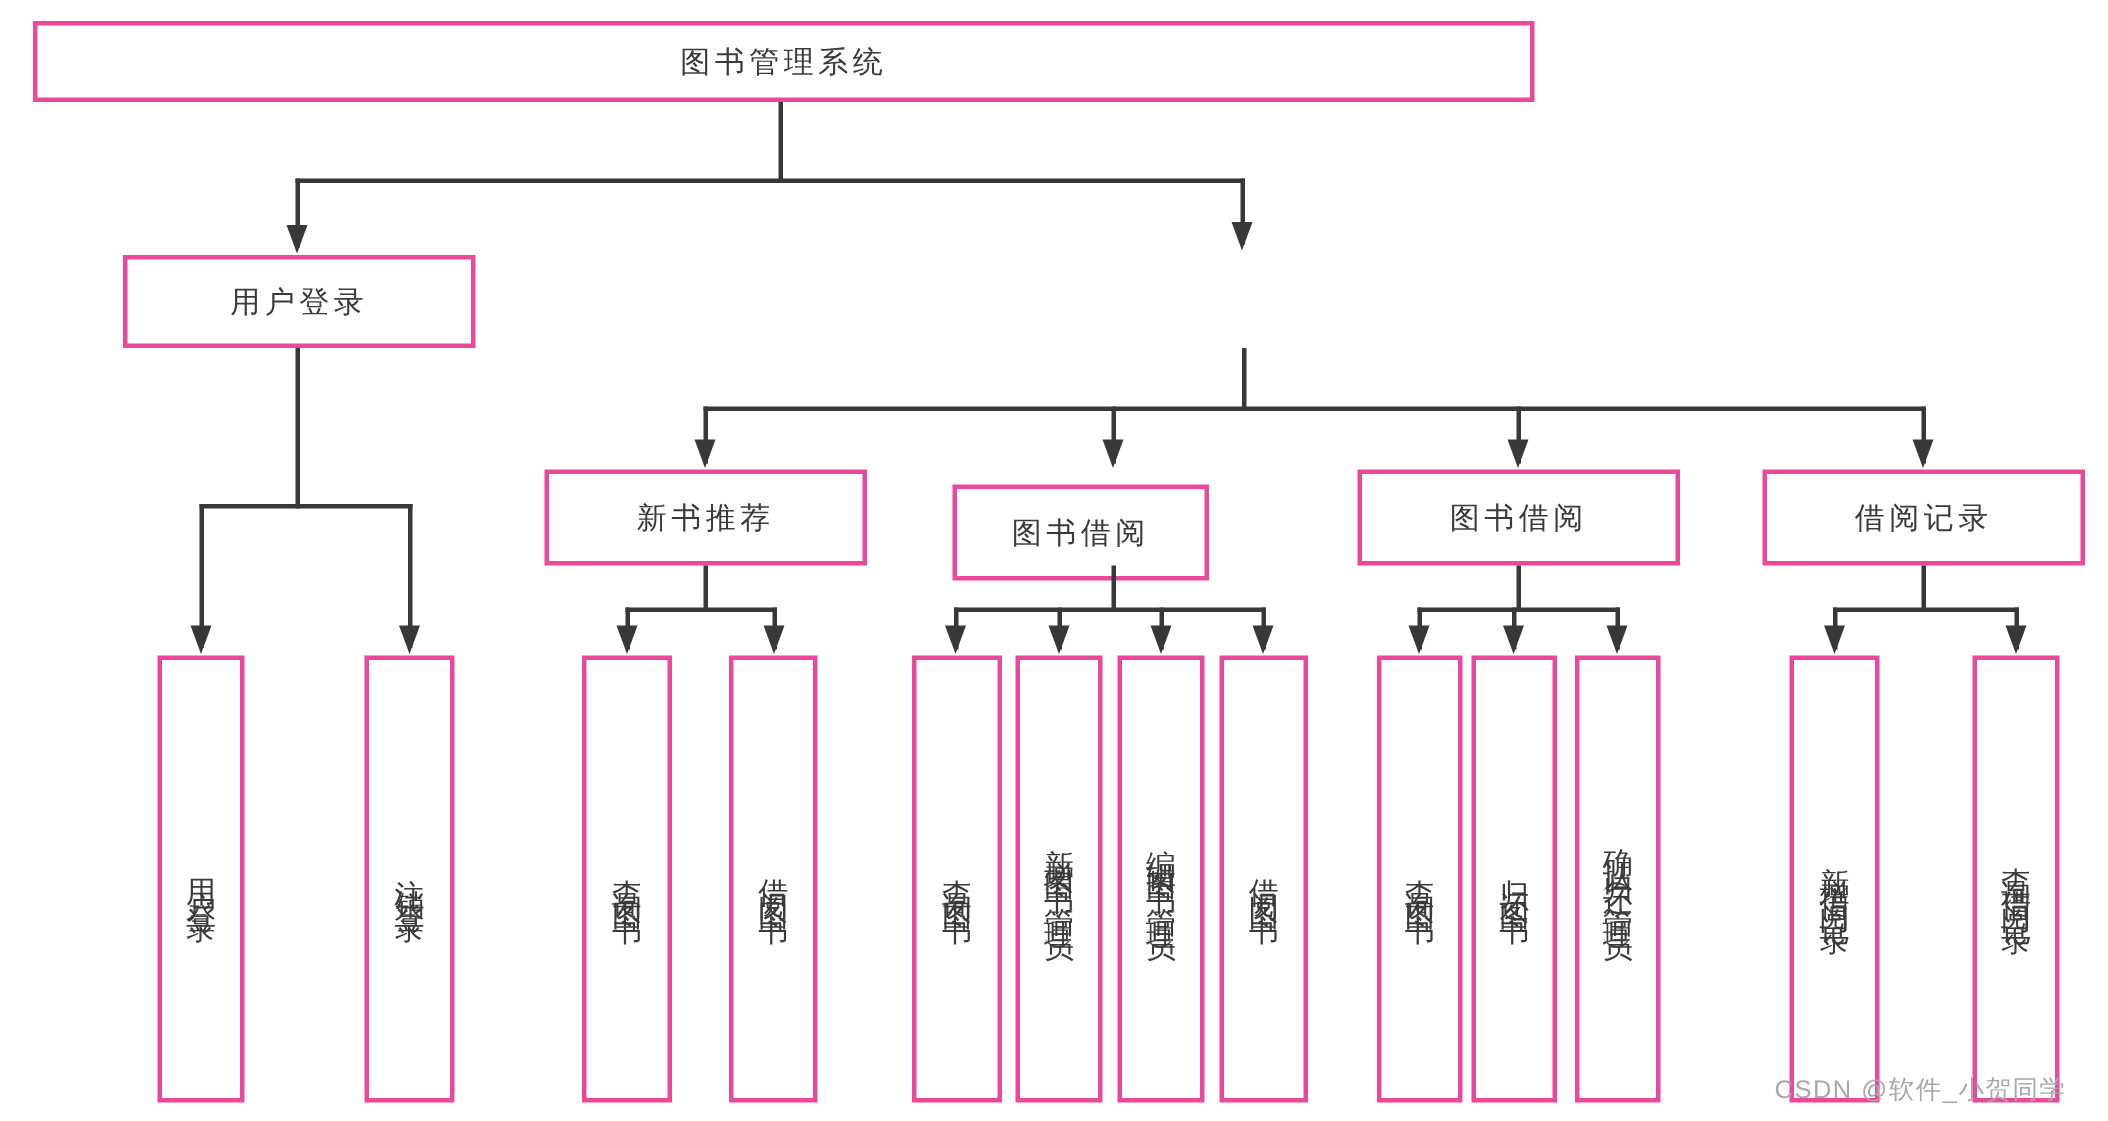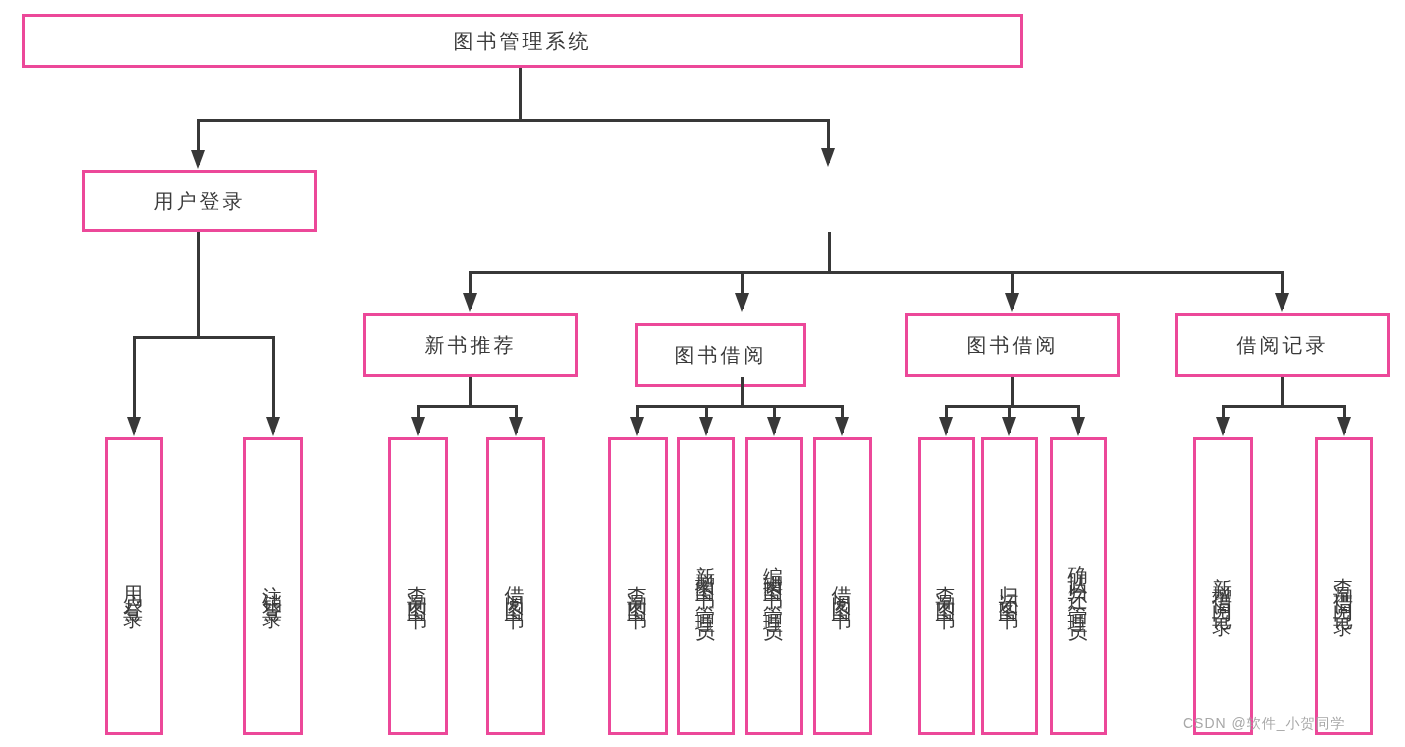--- a/index.html
+++ b/index.html
@@ -31,21 +31,21 @@
   .hline{position:absolute;height:3px;background:#383838;}
   .arrow{
     position:absolute;width:0;height:0;
     border-left:7px solid transparent;
     border-right:7px solid transparent;
     border-top:19px solid #383838;
   }
   .watermark{
     position:absolute;
     left:1183px;top:715px;
-    font-size:14px;
+    font-size:17px;
     color:#a8a8a8;
     letter-spacing:1px;
     z-index:50;
     white-space:nowrap;
   }
 </style>
 </head>
 <body>
 
 <div id="stage">

